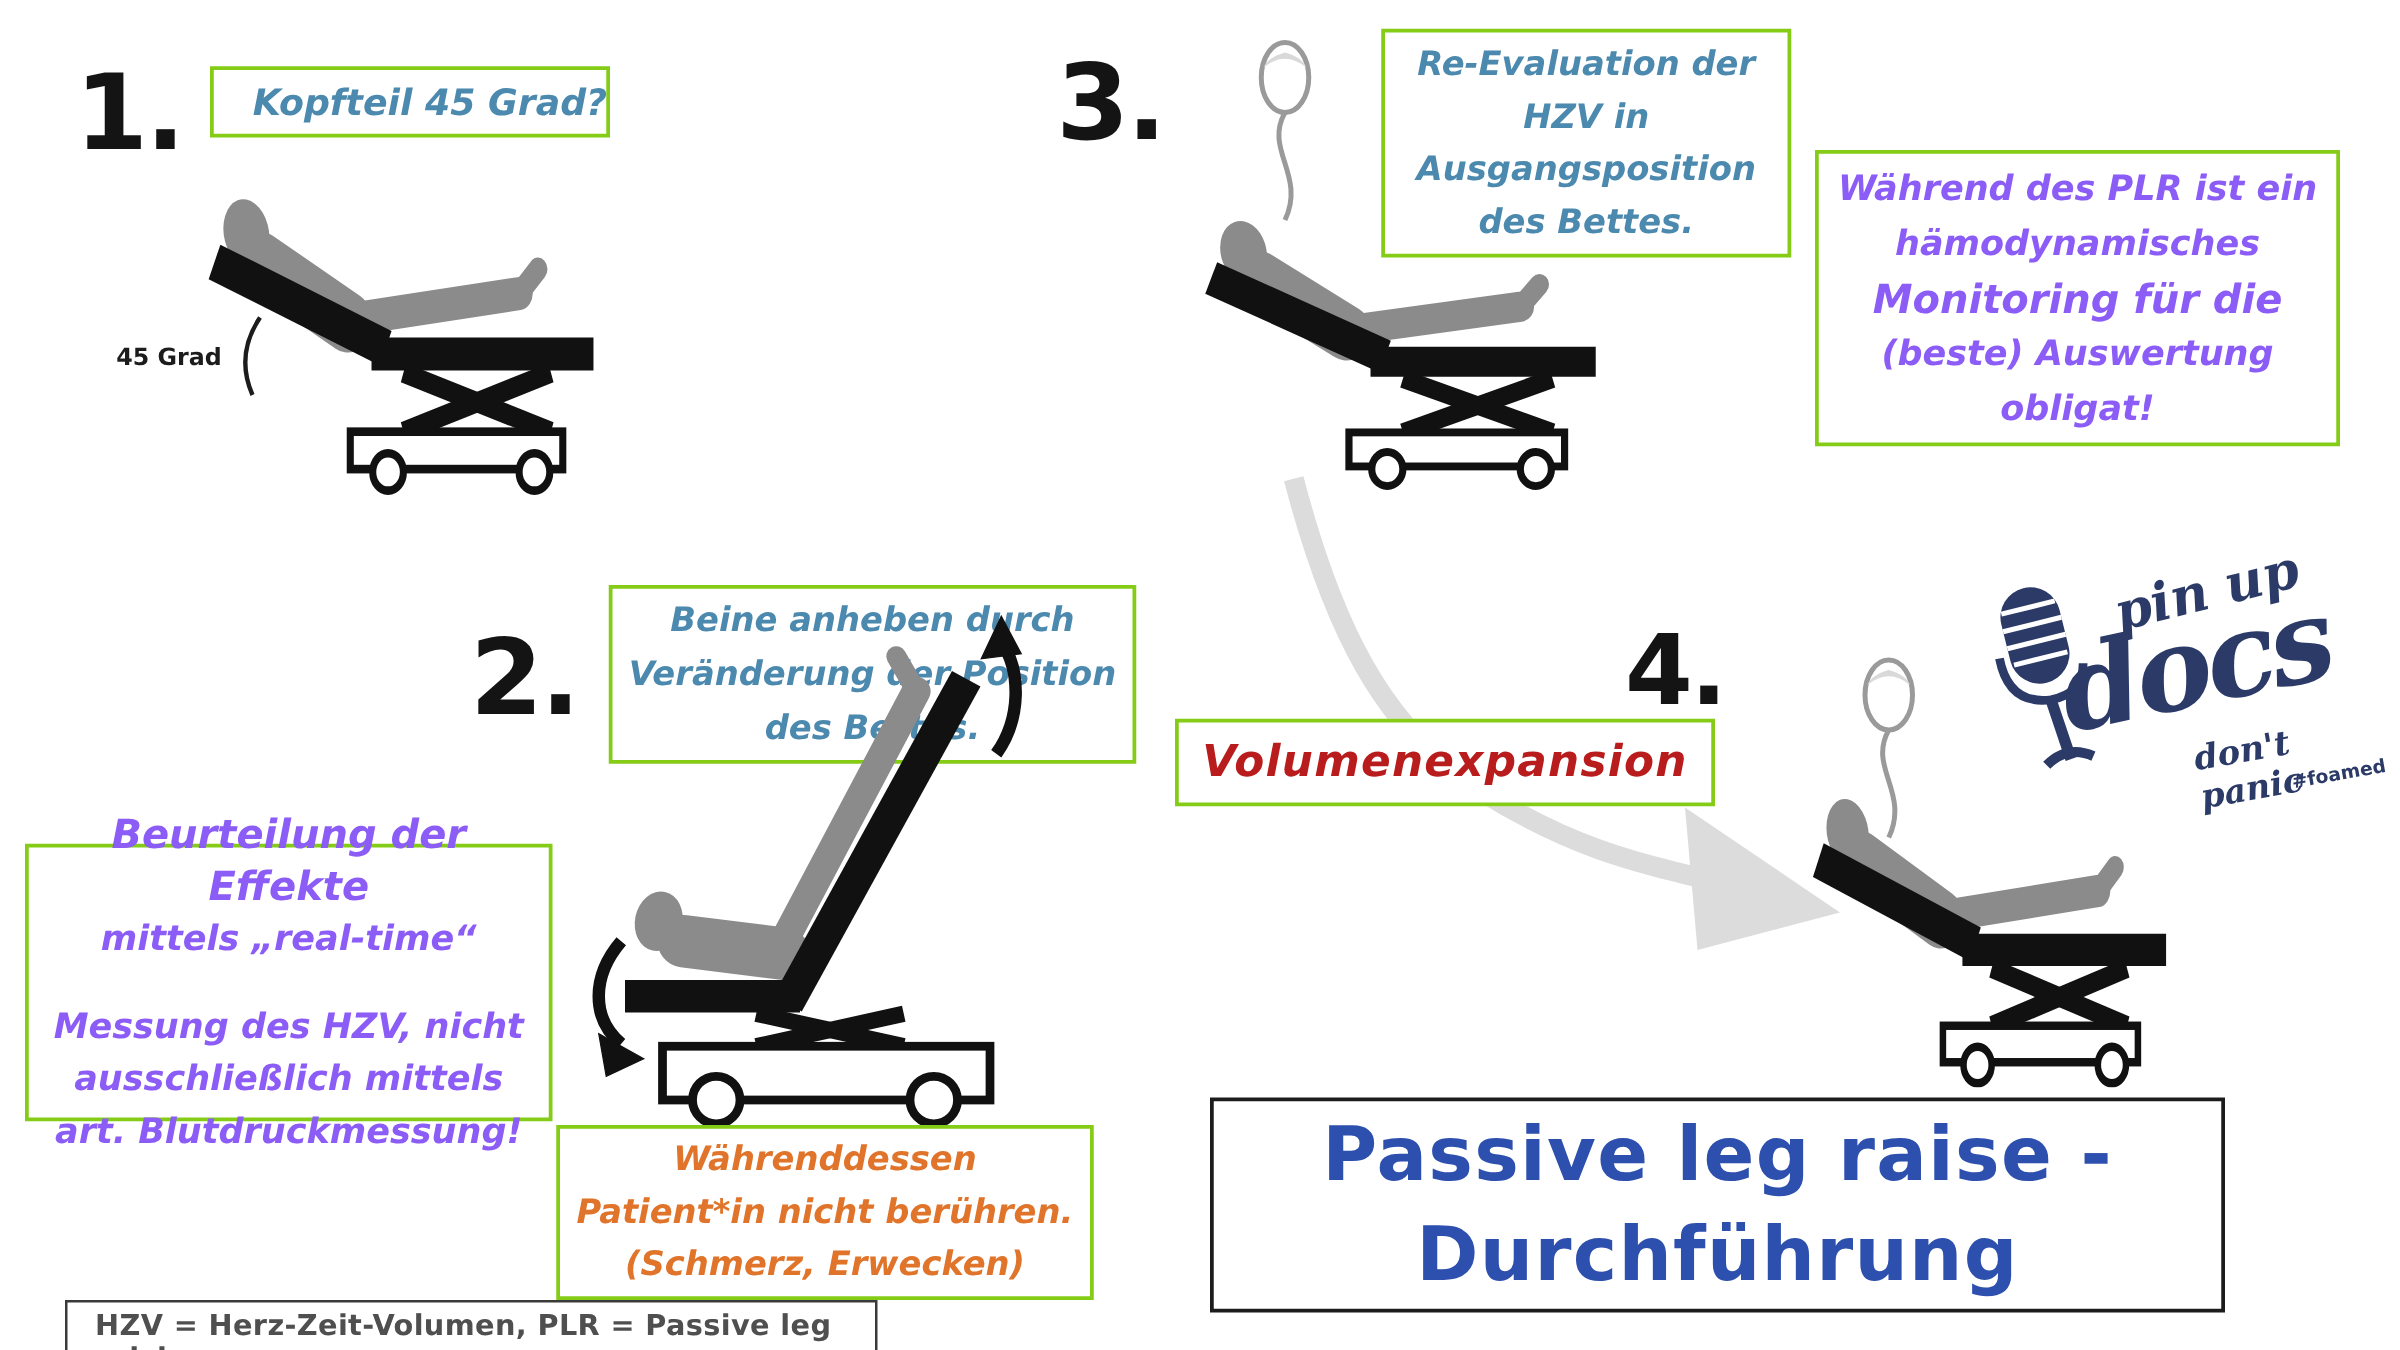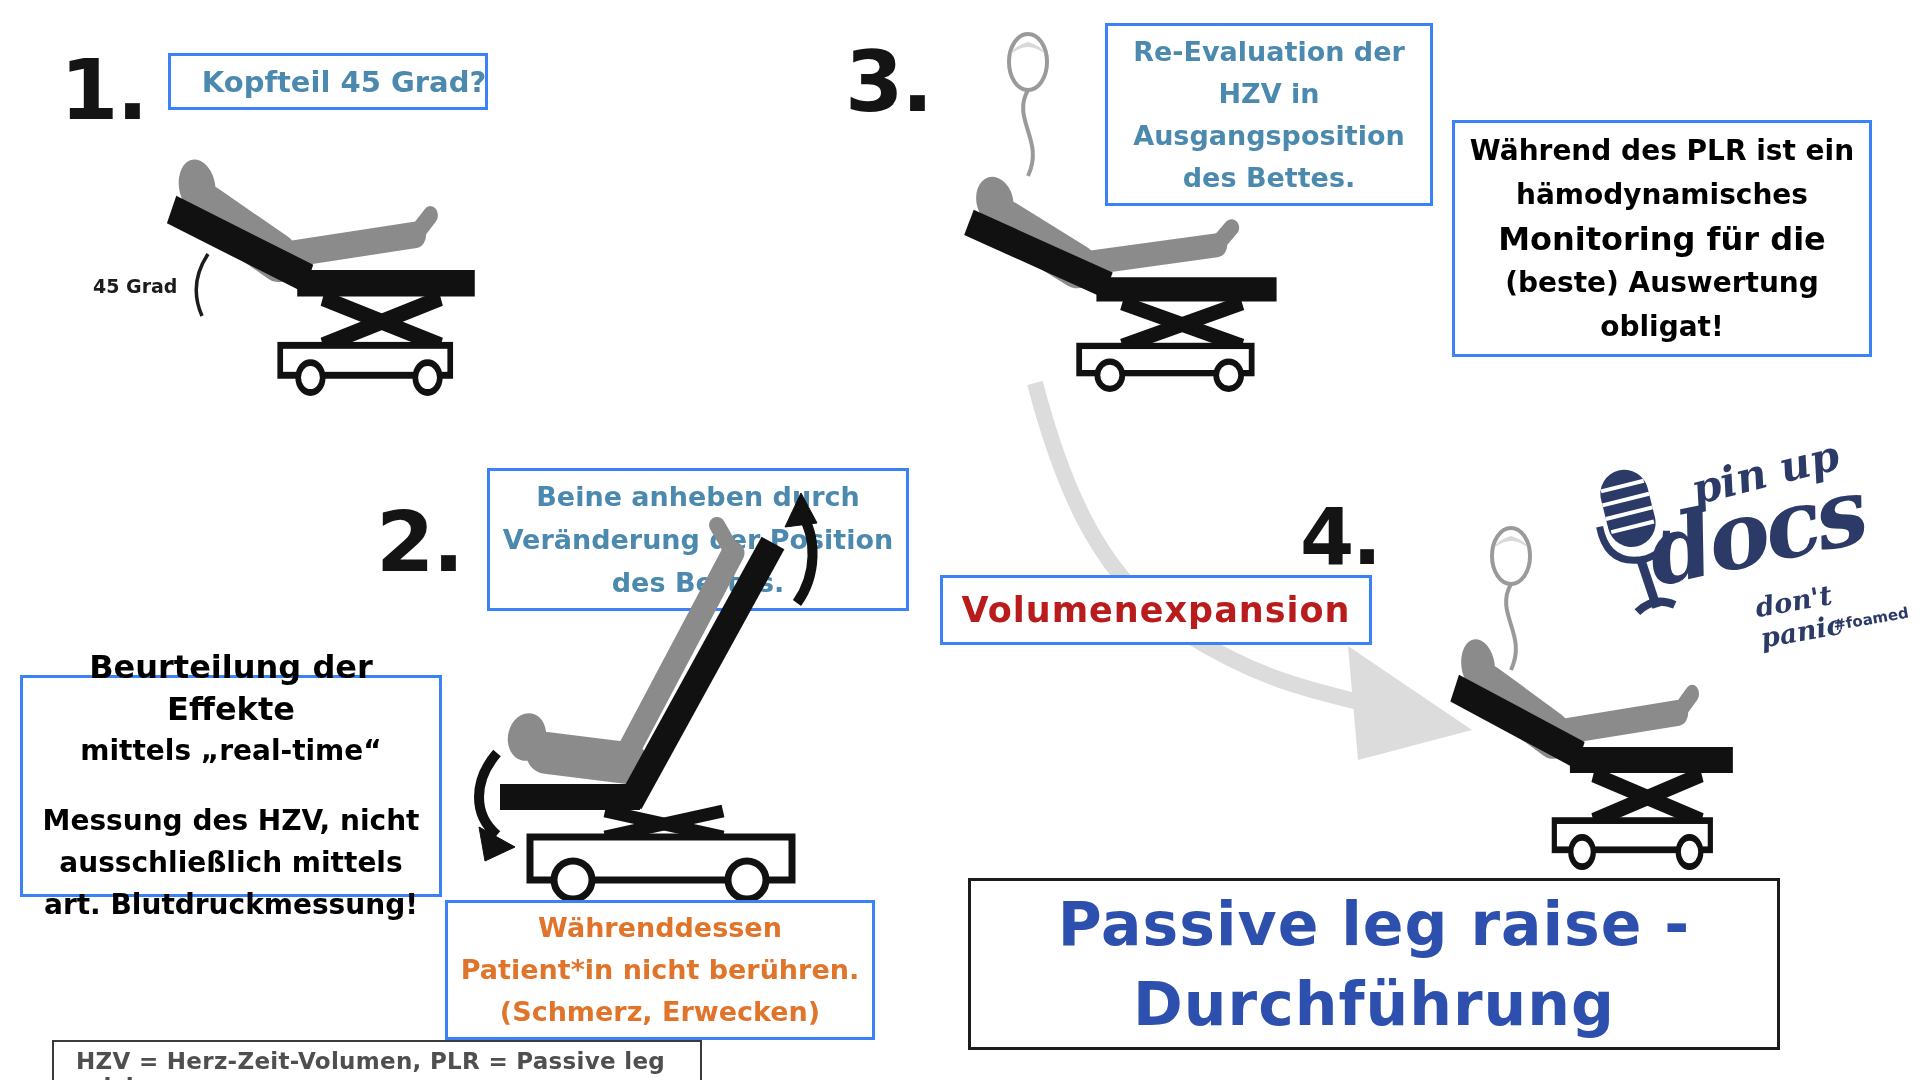--- a/index.html
+++ b/index.html
@@ -1,24 +1,24 @@
 <!DOCTYPE html>
 <html><head>
 <meta charset="utf-8">
 <style>
   html,body{margin:0;padding:0;background:#fff;}
   #canvas{position:relative;width:1920px;height:1080px;background:#ffffff;overflow:hidden;
           font-family:"DejaVu Sans","Liberation Sans",sans-serif;}
   .num{position:absolute;font-size:84px;font-weight:800;color:#141414;line-height:1;
        font-family:"DejaVu Sans","Liberation Sans",sans-serif;letter-spacing:-2px;}
-  .box{position:absolute;background:#fff;border:3px solid #3b82f6;box-sizing:border-box;
-       display:flex;flex-direction:column;justify-content:center;align-items:center;text-align:center;}
+  .box{position:absolute;background:#fff;border:3px solid #84cc16;box-sizing:border-box;
+       display:flex;flex-direction:column;justify-content:center;align-items:center;text-align:center;font-style:italic;}
   .box .ln{width:100%;}
   .blue{color:#4c89ae;font-weight:700;}
-  .pink{color:#000000;font-weight:700;}
+  .pink{color:#8b5cf6;font-weight:700;}
   .orange{color:#e0742a;font-weight:700;}
   .green{color:#b91c1c;font-weight:700;}
   .legend-box{position:absolute;left:52px;top:1040px;width:650px;height:60px;background:#fff;
        border:2.5px solid #3a3a3a;box-sizing:border-box;display:flex;align-items:flex-start;padding:6px 0 0 22px;}
   .legend-box span{color:#4f4f4f;font-size:23px;font-weight:700;letter-spacing:.3px;}
   .title-box{position:absolute;left:968px;top:878px;width:812px;height:172px;background:#fff;
        border:3.5px solid #1c1c1c;box-sizing:border-box;display:flex;flex-direction:column;
        justify-content:center;align-items:center;}
   .title-box .ln{color:#2d4fae;font-size:60px;font-weight:800;line-height:80px;letter-spacing:1px;}
   .angle-label{position:absolute;left:93px;top:275px;font-size:19px;font-weight:700;color:#1c1c1c;}

